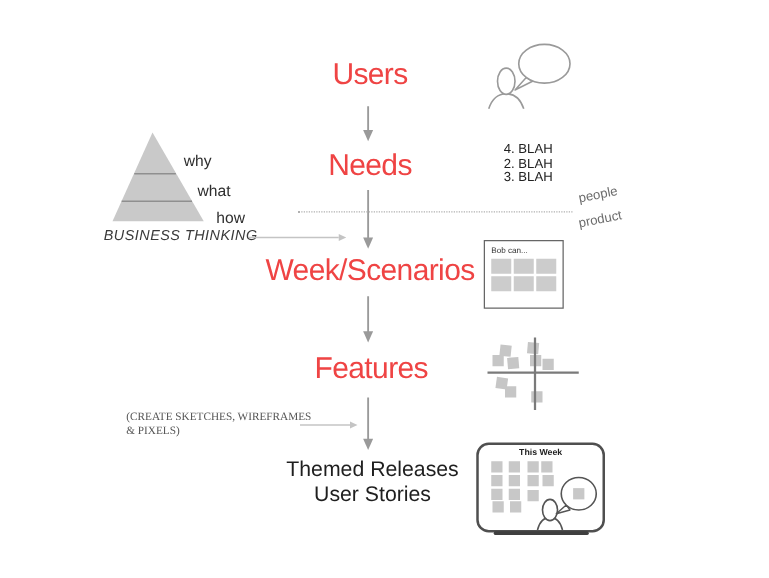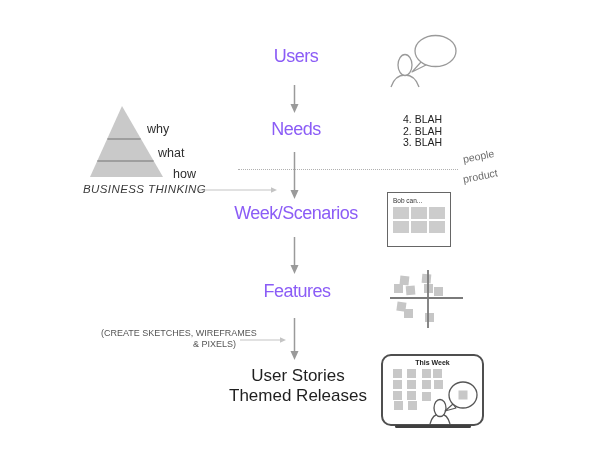--- a/index.html
+++ b/index.html
@@ -2,21 +2,21 @@
 <html><head>
 <meta charset="utf-8">
 <style>
   html,body{margin:0;padding:0;background:#fff;}
   .stage{
     position:relative;width:615px;height:462px;background:#ffffff;
     font-family:"Liberation Sans", sans-serif;overflow:hidden;
   }
   .abs{position:absolute;}
   .flow-label{
-    font-size:18px;letter-spacing:-0.5px;color:#8b5cf6;white-space:nowrap;
+    font-size:24px;letter-spacing:-0.5px;color:#ef4444;white-space:nowrap;
     transform:translateX(-50%);
   }
   .stories-label{
     font-size:17px;color:#1f1f1f;text-align:center;line-height:20px;
     transform:translateX(-50%);white-space:nowrap;
   }
   .pyramid-word{font-size:12.5px;color:#2e2e2e;white-space:nowrap;margin-top:12px;}
   .business-label{
     font-size:11.5px;letter-spacing:0.4px;color:#3a3a3a;white-space:nowrap;font-style:italic;
   }
@@ -43,22 +43,23 @@
   }
   .board-title{
     position:absolute;top:3px;left:0;right:0;text-align:center;
     font-size:7px;font-weight:bold;color:#222;
   }
   .note{position:absolute;width:9px;height:9px;background:#c8c8c8;}
   .board-base{
     width:76px;height:3px;background:#3f3f3f;border-radius:2px;
   }
   .sketch-note{
-    font-size:9px;line-height:10.5px;color:#555;text-align:right;width:135px;
+    font-size:9px;line-height:10.5px;color:#555;text-align:left;width:135px;
     white-space:nowrap;
+    font-family:Liberation Serif, serif;
   }
 </style>
 </head>
 <body>
 
 <div class="stage">
 
   <div class="abs flow-label" style="left:296px;top:46px;">Users</div>
 
   <svg class="abs" style="left:288px;top:84px;" width="13" height="30" viewBox="0 0 13 30">
@@ -81,22 +82,22 @@
   </svg>
 
   <div class="abs flow-label" style="left:297px;top:281px;">Features</div>
 
   <svg class="abs" style="left:288px;top:317px;" width="13" height="44" viewBox="0 0 13 44">
     <line x1="6.5" y1="1" x2="6.5" y2="35" stroke="#9a9a9a" stroke-width="1.5"></line>
     <polygon points="2.5,34 10.5,34 6.5,43" fill="#9a9a9a"></polygon>
   </svg>
 
   <div class="abs stories-label" style="left:298px;top:366px;">
+    <div>Themed Releases</div>
     <div>User Stories</div>
-    <div>Themed Releases</div>
   </div>
 
   <svg class="abs" style="left:85px;top:102px;" width="85" height="80" viewBox="0 0 85 80">
     <polygon points="37,4 78,75 5,75" fill="#c9c9c9"></polygon>
     <line x1="22.4" y1="37" x2="55.7" y2="37" stroke="#8f8f8f" stroke-width="1.3"></line>
     <line x1="12.3" y1="59" x2="68.6" y2="59" stroke="#8f8f8f" stroke-width="1.3"></line>
   </svg>
   <div class="abs pyramid-word" style="left:147px;top:110px;">why</div>
   <div class="abs pyramid-word" style="left:158px;top:134px;">what</div>
   <div class="abs pyramid-word" style="left:173px;top:155px;">how</div>

